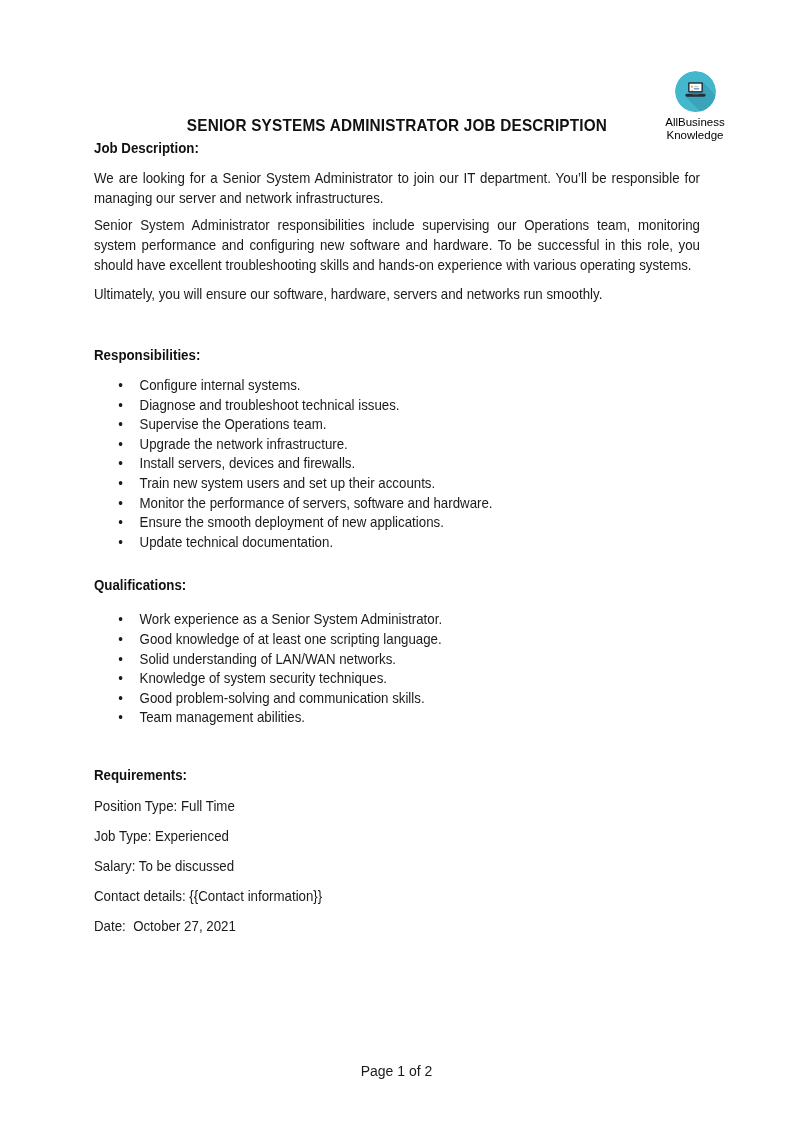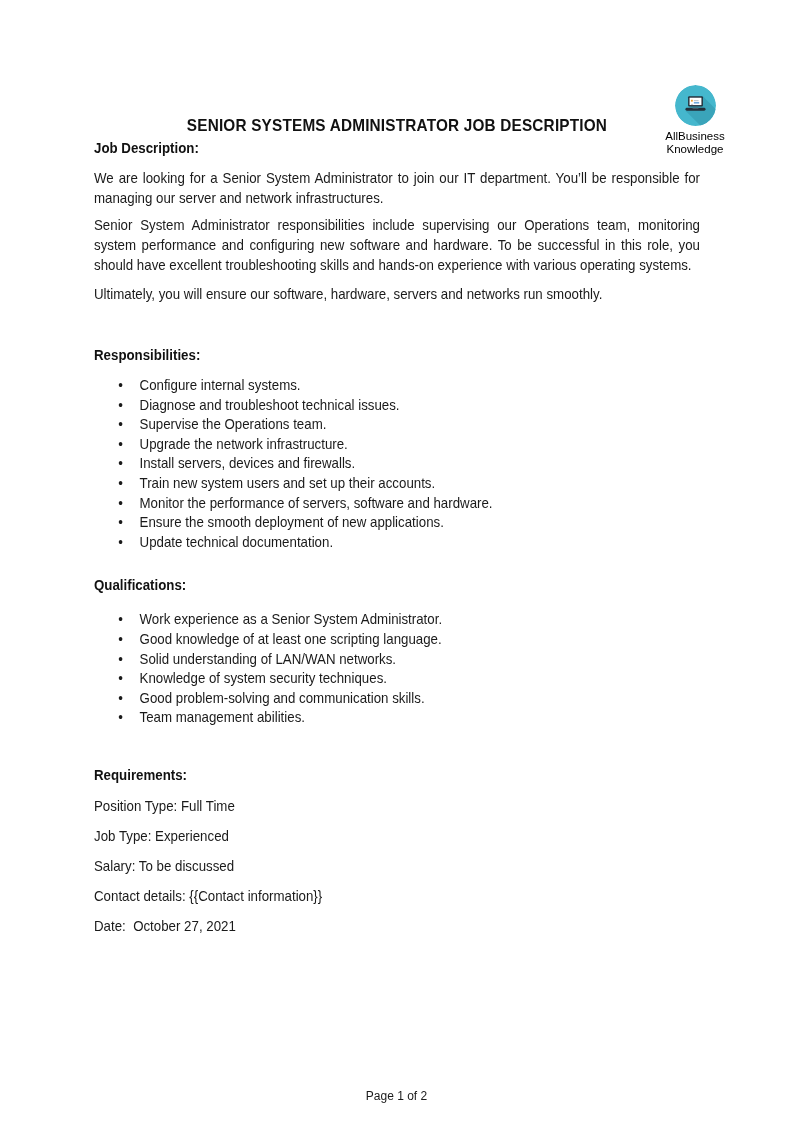--- a/index.html
+++ b/index.html
@@ -75,38 +75,38 @@
     font-size: 14.3px;
     line-height: 20px;
     margin: 0;
     white-space: pre-wrap;
   }
   .req-first { margin-top: 11px; }
   .req-next  { margin-top: 10px; }
   .logo {
     position: absolute;
     left: 648px;
-    top: 85px;
+    top: 71px;
     width: 94px;
     text-align: center;
   }
   .logo svg { display: block; margin: 0 auto; }
   .logo-line {
     font-size: 11.5px;
     line-height: 12.5px;
     color: #000000;
   }
   .logo-text { margin-top: 4px; }
   .footer {
     position: absolute;
-    top: 1089px;
+    top: 1064px;
     left: 0;
     width: 100%;
     text-align: center;
-    font-size: 12px;
+    font-size: 14px;
     line-height: 14px;
     color: #1a1a1a;
   }
 </style>
 </head>
 <body>
 
 <div class="page">
 
   <div class="logo">

